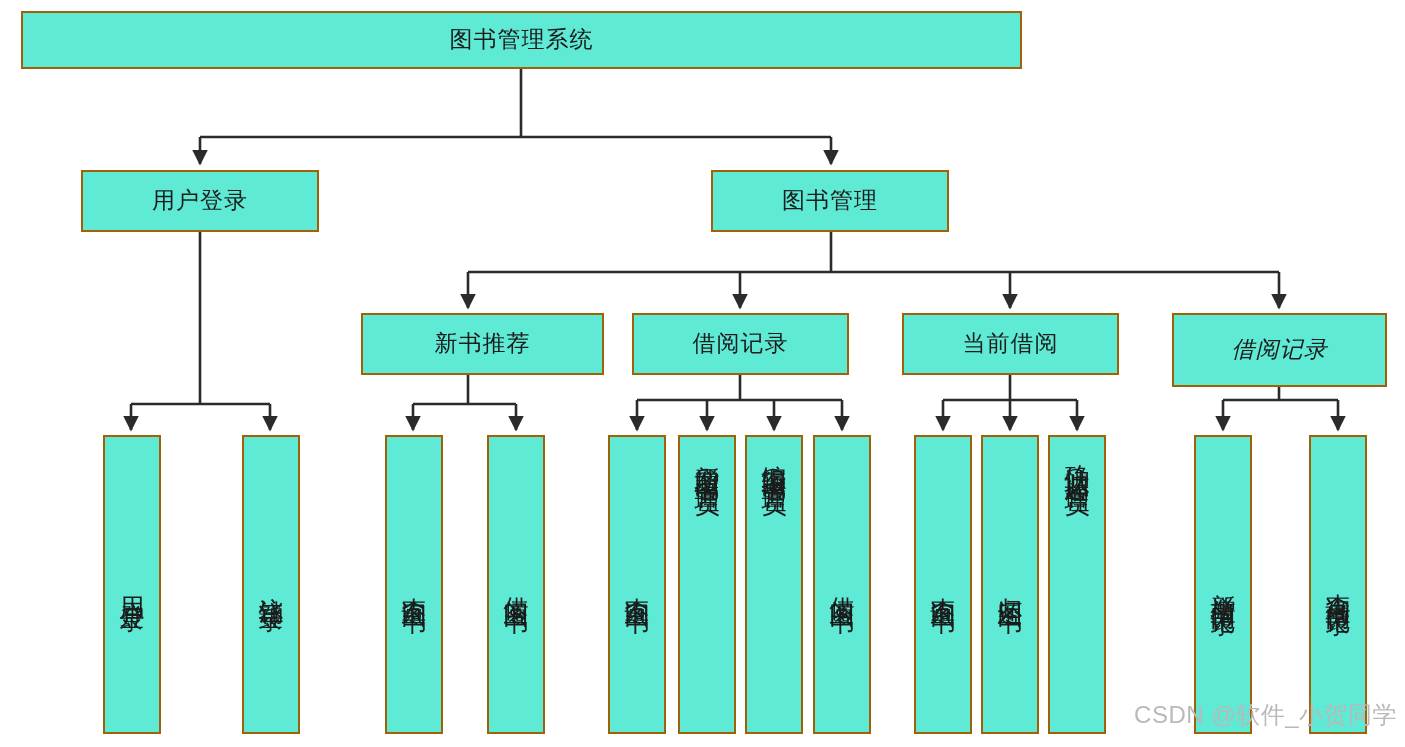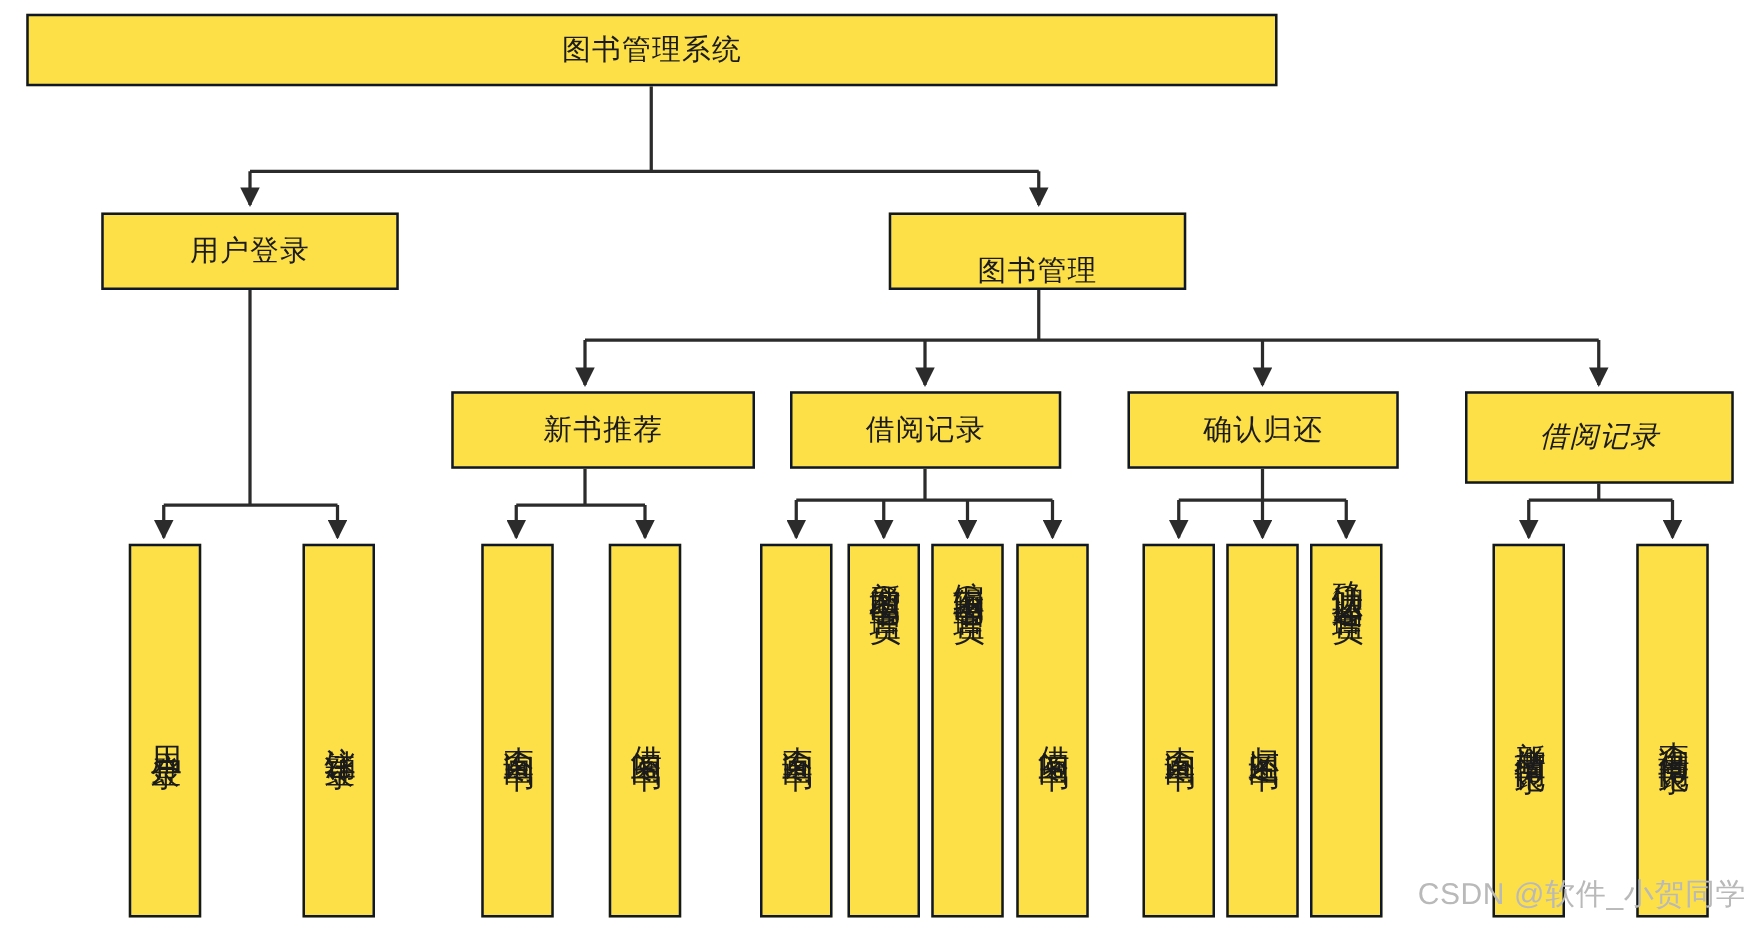--- a/index.html
+++ b/index.html
@@ -18,22 +18,22 @@
   svg.connectors{
     position:absolute;
     left:0; top:0;
     width:1405px;
     height:747px;
     pointer-events:none;
   }
   .node{
     position:absolute;
     box-sizing:border-box;
-    background:#fde047;
-    border:2px solid #0f172a;
+    background:#5eead4;
+    border:2px solid #a16207;
     display:flex;
     align-items:center;
     justify-content:center;
     color:#1b1b1b;
   }
   .node .lbl{
     display:block;
     text-align:center;
     line-height:1.18;
     white-space:nowrap;
@@ -131,34 +131,34 @@
   </svg>
 
   <div class="node h root" style="left:21px; top:11px; width:1001px; height:58px;">
     <span class="lbl">图书管理系统</span>
   </div>
 
   <div class="node h" style="left:81px; top:170px; width:238px; height:62px;">
     <span class="lbl">用户登录</span>
   </div>
 
-  <div class="node h" style="left:711px; top:170px; width:238px; height:62px;align-items:flex-end;">
+  <div class="node h" style="left:711px; top:170px; width:238px; height:62px;">
     <span class="lbl">图书管理</span>
   </div>
 
   <div class="node h" style="left:361px; top:313px; width:243px; height:62px;">
     <span class="lbl">新书推荐</span>
   </div>
 
   <div class="node h" style="left:632px; top:313px; width:217px; height:62px;">
     <span class="lbl">借阅记录</span>
   </div>
 
   <div class="node h" style="left:902px; top:313px; width:217px; height:62px;">
-    <span class="lbl">确认归还</span>
+    <span class="lbl">当前借阅</span>
   </div>
 
   <div class="node h" style="left:1172px; top:313px; width:215px; height:74px;font-style:italic;">
     <span class="lbl">借阅记录</span>
   </div>
 
   <div class="node v mid" style="left:103px; top:435px; width:58px; height:299px;">
     <span class="lbl">用户登录</span>
   </div>
 

